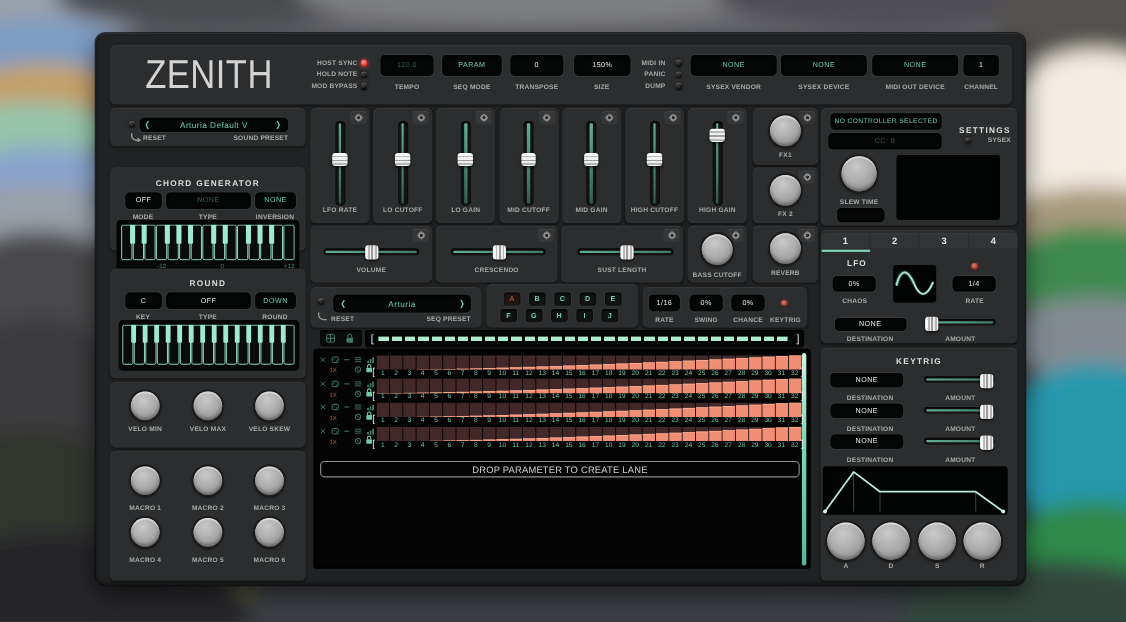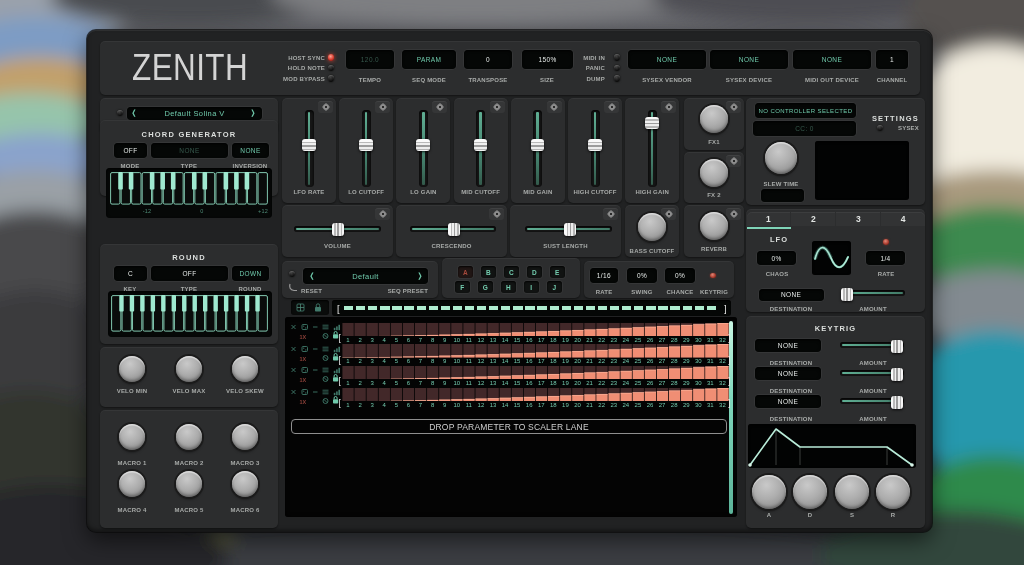--- a/index.html
+++ b/index.html
@@ -121,31 +121,31 @@
 <div class="lbl " style="left:567px;top:36px;transform:translateX(-50%)">SYSEX VENDOR</div>
 <div class="box " style="left:610px;top:9px;width:78px;height:19px;font-size:6.5px">NONE</div>
 <div class="lbl " style="left:649px;top:36px;transform:translateX(-50%)">SYSEX DEVICE</div>
 <div class="box " style="left:693px;top:9px;width:78px;height:19px;font-size:6.5px">NONE</div>
 <div class="lbl " style="left:732px;top:36px;transform:translateX(-50%)">MIDI OUT DEVICE</div>
 <div class="box w" style="left:776px;top:9px;width:32px;height:19px;font-size:6.5px">1</div>
 <div class="lbl " style="left:792px;top:36px;transform:translateX(-50%)">CHANNEL</div>
 </div>
 <div class="panel" style="left:13px;top:68px;width:178px;height:35px">
 <div class="led" style="left:16.8px;top:11.8px;width:6.4px;height:6.4px"></div>
-<div class="box " style="left:27px;top:9px;width:135px;height:13px;font-size:7.5px">Default Solina V</div>
+<div class="box " style="left:27px;top:9px;width:135px;height:13px;font-size:7.5px">Arturia Default V</div>
 <div class="arrow" style="left:31px;top:11px">❬</div>
 <div class="arrow" style="left:150px;top:11px">❭</div>
 <svg style="position:absolute;left:18px;top:22px" width="11" height="9" viewBox="0 0 11 9">
           <path d="M2,1 C1,4 2,7 6,7.5 L9,7.5" fill="none" stroke="#9a9a9a" stroke-width="1.2"></path>
           <path d="M7,5.5 L9.5,7.5 L7,9" fill="none" stroke="#9a9a9a" stroke-width="1"></path>
         </svg>
 <div class="lbl" style="left:30px;top:25px">RESET</div>
 <div class="lbl" style="right:16px;top:25px">SOUND PRESET</div>
 </div>
-<div class="panel" style="left:13px;top:90px;width:178px;height:76px">
+<div class="panel" style="left:13px;top:122px;width:178px;height:76px">
 <div class="title" style="left:50%;top:10px;transform:translateX(-50%)">CHORD GENERATOR</div>
 <div class="box w" style="left:14px;top:23px;width:33px;height:15px;font-size:6.5px">OFF</div>
 <div class="box dim" style="left:51px;top:23px;width:77px;height:15px;font-size:6.5px">NONE</div>
 <div class="box " style="left:132px;top:23px;width:37px;height:15px;font-size:6.5px">NONE</div>
 <div class="lbl " style="left:30px;top:43px;transform:translateX(-50%)">MODE</div>
 <div class="lbl " style="left:89px;top:43px;transform:translateX(-50%)">TYPE</div>
 <div class="lbl " style="left:150px;top:43px;transform:translateX(-50%)">INVERSION</div>
 <div style="position:absolute;left:6px;top:48px;width:166px;height:50px;background:#060807;border-radius:4px;box-shadow:inset 0 1px 3px #000">
 <svg style="position:absolute;left:4px;top:4px" width="158" height="33" viewBox="0 0 158 33">
             <rect x="0.60" y="0.6" width="9.33" height="31.5" rx="1.4" fill="#0a0c0b" stroke="#8fdcc2" stroke-width="0.9"></rect>
@@ -384,21 +384,21 @@
 <div class="lbl" style="left:23px;top:196px;transform:translateX(-50%);font-size:6px">A</div>
 <div class="knob" style="left:47px;top:159px;width:34px;height:34px"></div>
 <div class="lbl" style="left:64px;top:196px;transform:translateX(-50%);font-size:6px">D</div>
 <div class="knob" style="left:89px;top:159px;width:34px;height:34px"></div>
 <div class="lbl" style="left:106px;top:196px;transform:translateX(-50%);font-size:6px">S</div>
 <div class="knob" style="left:130px;top:159px;width:34px;height:34px"></div>
 <div class="lbl" style="left:147px;top:196px;transform:translateX(-50%);font-size:6px">R</div>
 </div>
 <div class="panel" style="left:195px;top:231px;width:156px;height:37px">
 <div class="led" style="left:6.8px;top:9.8px;width:6.4px;height:6.4px"></div>
-<div class="box " style="left:21px;top:7px;width:125px;height:16px;font-size:7.5px">Default</div>
+<div class="box " style="left:21px;top:7px;width:125px;height:16px;font-size:7.5px">Arturia</div>
 <div class="arrow" style="left:27px;top:11px">❬</div>
 <div class="arrow" style="left:135px;top:11px">❭</div>
 <svg style="position:absolute;left:6px;top:22px" width="11" height="9" viewBox="0 0 11 9">
           <path d="M2,1 C1,4 2,7 6,7.5 L9,7.5" fill="none" stroke="#9a9a9a" stroke-width="1.2"></path>
         </svg>
 <div class="lbl" style="left:19px;top:27px">RESET</div>
 <div class="lbl" style="right:10px;top:27px">SEQ PRESET</div>
 </div>
 <div class="panel" style="left:355px;top:228px;width:138px;height:40px">
 <div class="abtn on" style="left:16px;top:8px">A</div>
@@ -751,14 +751,14 @@
         <span>24</span>
         <span>25</span>
         <span>26</span>
         <span>27</span>
         <span>28</span>
         <span>29</span>
         <span>30</span>
         <span>31</span>
         <span>32</span>
       </div>
-<div style="position:absolute;left:204px;top:389px;width:436px;height:15px;border:1px solid #8f8f8f;border-radius:4px;display:flex;align-items:center;justify-content:center;font-size:8.5px;color:#cfcfcf;letter-spacing:0.2px">DROP PARAMETER TO SCALER LANE</div>
+<div style="position:absolute;left:204px;top:389px;width:436px;height:15px;border:1px solid #8f8f8f;border-radius:4px;display:flex;align-items:center;justify-content:center;font-size:8.5px;color:#cfcfcf;letter-spacing:0.2px">DROP PARAMETER TO CREATE LANE</div>
 </div>
 </div>
 </body></html>

